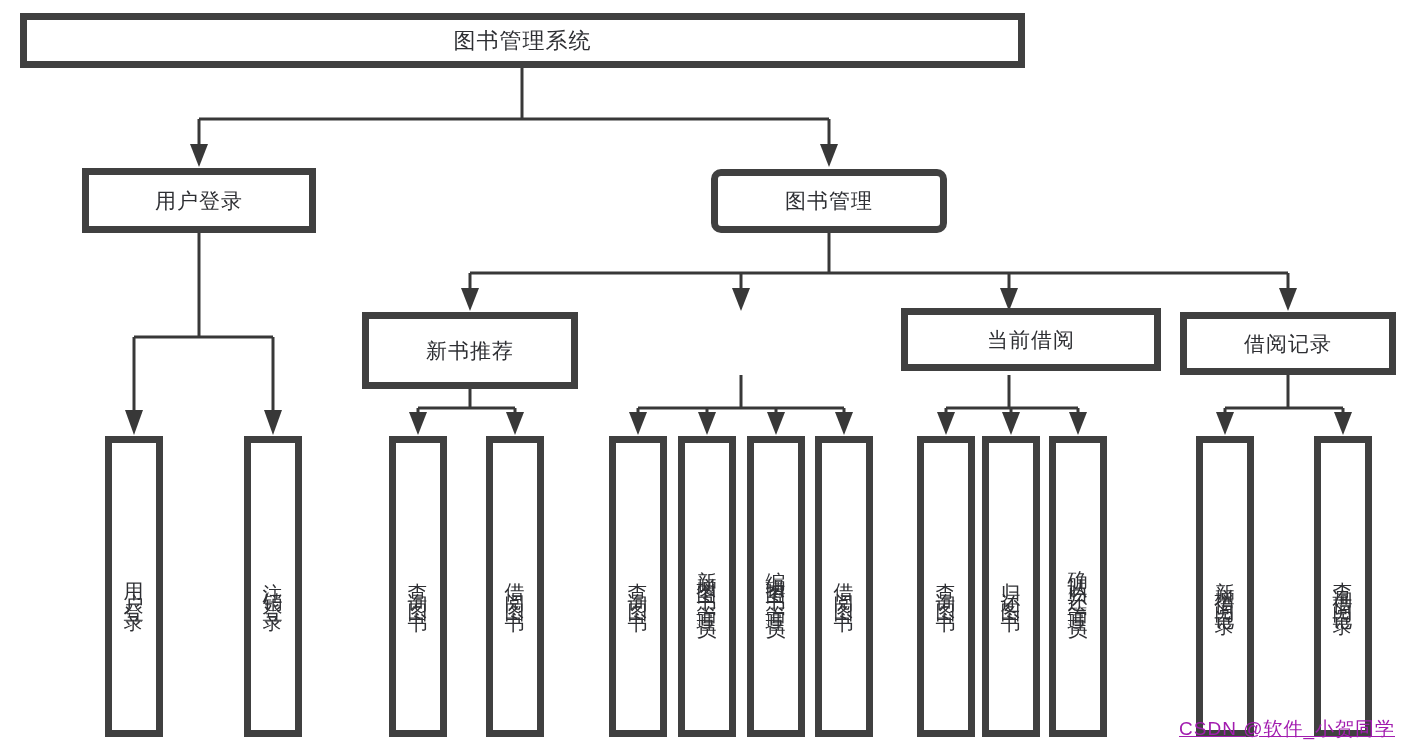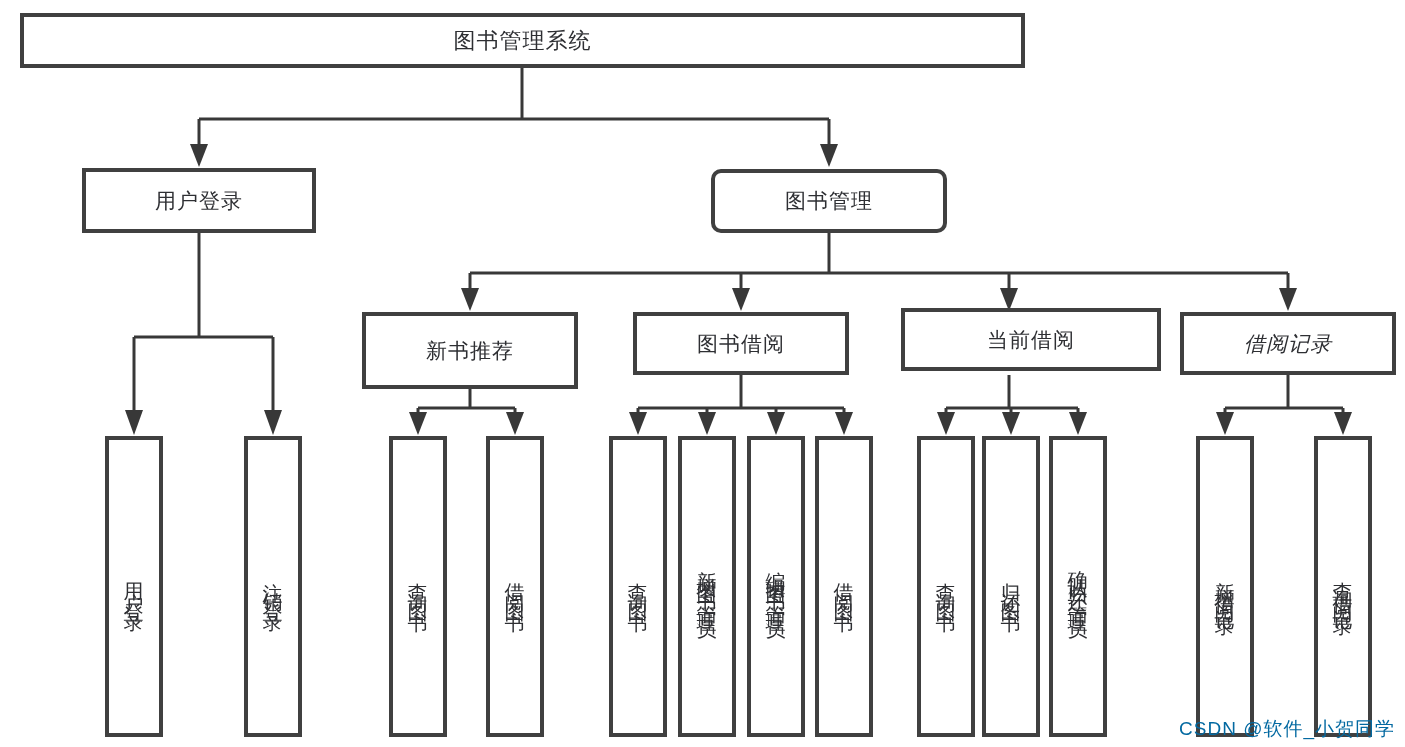--- a/index.html
+++ b/index.html
@@ -3,21 +3,21 @@
 <meta charset="utf-8">
 <style>
   html,body{margin:0;padding:0;background:#ffffff;}
   body{font-family:"Liberation Sans","DejaVu Sans",sans-serif;}
   #stage{position:relative;width:1405px;height:747px;background:#ffffff;overflow:hidden;}
   #connectors{position:absolute;left:0;top:0;pointer-events:none;}
   .node{
     position:absolute;
     box-sizing:border-box;
     background:#ffffff;
-    border:4px solid #404040;
+    border:7px solid #404040;
     display:flex;
     align-items:center;
     justify-content:center;
     color:#2e2f33;
     text-align:right;
   }
   .hlabel{font-size:21px;letter-spacing:1px;white-space:nowrap;}
   .root .hlabel{font-size:22px;}
   .vlabel{
     writing-mode:vertical-rl;
@@ -26,23 +26,24 @@
     letter-spacing:10px;
     line-height:1;
     white-space:nowrap;
   }
   .vlabel.long{letter-spacing:7px;font-size:20px;}
   #watermark{
     position:absolute;
     right:10px;
     bottom:5px;
     font-size:19px;
-    color:#0369a1;
+    color:#a21caf;
     letter-spacing:1px;
     white-space:nowrap;
+    text-decoration:underline;
   }
 </style>
 </head>
 <body>
 
 <div id="stage">
 
   <svg id="connectors" width="1405" height="747" viewBox="0 0 1405 747" stroke="#383838" stroke-width="3" fill="none" stroke-linejoin="miter">
 
     <path d="M522,68 L522,119"></path>
@@ -112,27 +113,24 @@
   <div class="node" style="left:82px;top:168px;width:234px;height:65px;">
     <span class="hlabel">用户登录</span>
   </div>
   <div class="node" style="left:711px;top:169px;width:236px;height:64px;border-radius:10px;">
     <span class="hlabel">图书管理</span>
   </div>
 
   <div class="node" style="left:362px;top:312px;width:216px;height:77px;">
     <span class="hlabel">新书推荐</span>
   </div>
-  <div class="node" style="left:633px;top:312px;width:216px;height:63px;">
-    <span class="hlabel">图书借阅</span>
-  </div>
   <div class="node" style="left:901px;top:308px;width:260px;height:63px;">
     <span class="hlabel">当前借阅</span>
   </div>
-  <div class="node" style="left:1180px;top:312px;width:216px;height:63px;font-style:italic;">
+  <div class="node" style="left:1180px;top:312px;width:216px;height:63px;">
     <span class="hlabel">借阅记录</span>
   </div>
 
   <div class="node" style="left:105px;top:436px;width:58px;height:301px;">
     <span class="vlabel">用户登录</span>
   </div>
   <div class="node" style="left:244px;top:436px;width:58px;height:301px;">
     <span class="vlabel">注销登录</span>
   </div>
 

